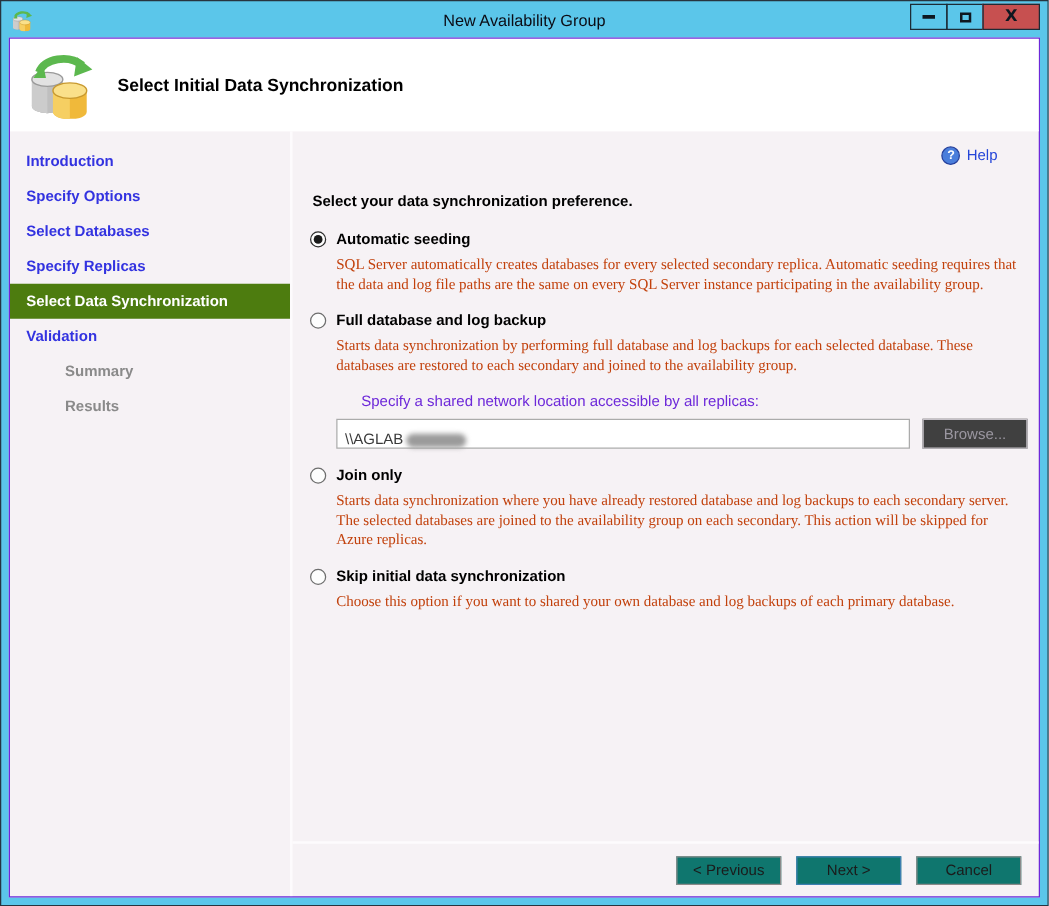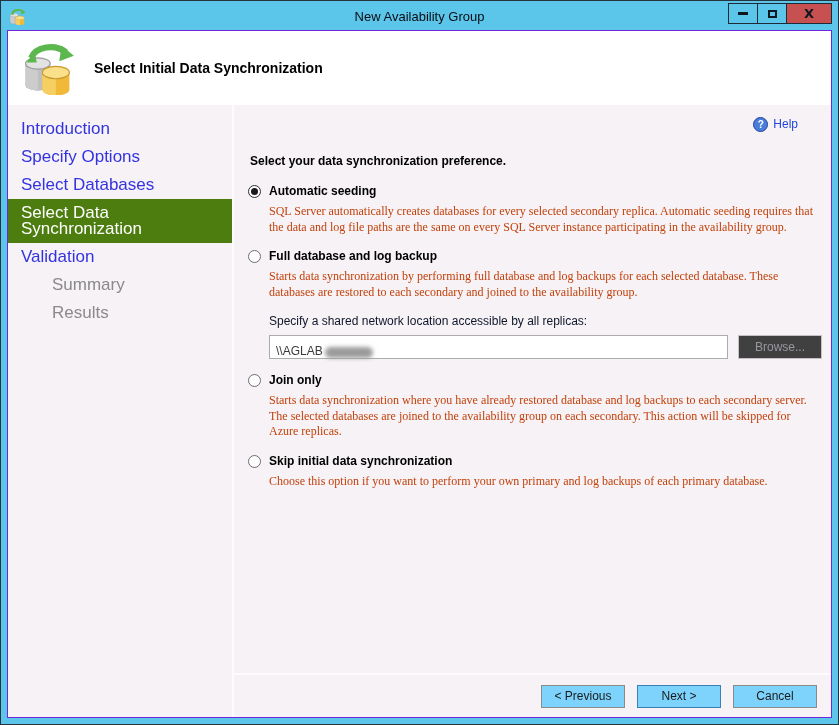--- a/index.html
+++ b/index.html
@@ -52,21 +52,21 @@
   }
   .wizard-header .big-icon { margin-left: 13px; width: 54px; height: 54px; flex: 0 0 auto; }
   .wizard-header h1 { font-size: 14px; font-weight: bold; color: #000; margin-left: 19px; }
 
   
   .main-row { flex: 1; display: flex; min-height: 0; }
 
   
   .sidebar { width: 224px; flex: 0 0 auto; padding-top: 10px; }
   .side-item {
-    font-size: 17px; padding: 6px 0 6px 13px; cursor: pointer; line-height: 16px;
+    font-size: 12px; padding: 6px 0 6px 13px; cursor: pointer; line-height: 16px; font-weight: bold;
   }
   .side-item.link { color: #3333E0; }
   .side-item.selected { background: #4d7c0f; color: #ffffff; cursor: default; }
   .side-item.disabled { color: #8a8a8a; cursor: default; padding-left: 44px; }
 
   .v-divider { width: 2px; background: #fdfbfd; flex: 0 0 auto; }
 
   
   .right-col { flex: 1; display: flex; flex-direction: column; min-width: 0; }
   .content { flex: 1; padding: 9px 9px 0 14px; overflow: hidden; }
@@ -95,33 +95,33 @@
     content: ""; position: absolute; left: 2px; top: 2px; width: 7px; height: 7px;
     border-radius: 50%; background: #1a1a1a;
   }
   .option-label { font-size: 12px; font-weight: bold; color: #000; cursor: pointer; }
   .option-desc {
     font-size: 12px; color: #c2410c; line-height: 15.5px;
     margin: 6px 0 0 21px; max-width: 545px; font-family: Liberation Serif, serif;
   }
 
   .share-block { margin: 14px 0 0 21px; }
-  .share-label { font-size: 12px; color: #0f172a; margin-bottom: 7px; }
+  .share-label { font-size: 12px; color: #6d28d9; margin-bottom: 7px; margin-left: 20px; }
   .share-row { display: flex; align-items: center; }
   .textbox {
     flex: 1; height: 24px; background: #fff; border: 1px solid #ababab;
     display: flex; align-items: flex-end; padding-left: 6px; font-size: 12px; color: #3a3a3a;
     max-width: 471px;
   }
   .redacted {
     display: inline-block; width: 48px; height: 11px; margin-left: 2px;
     background: #9b9b9b; border-radius: 6px; filter: blur(2px);
   }
   .btn {
-    font-size: 12px; color: #1b1b1b; background: #7dd3fc; border: 1px solid #8a8a8a;
+    font-size: 12px; color: #1b1b1b; background: #0f766e; border: 1px solid #8a8a8a;
     height: 24px; min-width: 84px; padding: 0 10px; cursor: pointer;
   }
   .btn.disabled {
     color: #9a96a0; background: #404040; border-color: #c5c1c7; cursor: default;
     margin-left: 10px;
   }
 
   
   .footer {
     flex: 0 0 auto; border-top: 2px solid #fdfbfd; height: 44px;
@@ -178,20 +178,21 @@
           <use href="#db-sync-icon"></use>
         </svg>
       <h1>Select Initial Data Synchronization</h1>
     </div>
 
     <div class="main-row">
       <div class="sidebar">
         <div class="side-item link">Introduction</div>
         <div class="side-item link">Specify Options</div>
         <div class="side-item link">Select Databases</div>
+        <div class="side-item link">Specify Replicas</div>
         <div class="side-item selected">Select Data Synchronization</div>
         <div class="side-item link">Validation</div>
         <div class="side-item disabled">Summary</div>
         <div class="side-item disabled">Results</div>
       </div>
 
       <div class="v-divider"></div>
 
       <div class="right-col">
         <div class="content">
@@ -237,21 +238,21 @@
               <span class="option-label">Join only</span>
             </div>
             <div class="option-desc">Starts data synchronization where you have already restored database and log backups to each secondary server. The selected databases are joined to the availability group on each secondary. This action will be skipped for Azure replicas.</div>
           </div>
 
           <div class="option">
             <div class="option-head">
               <span class="radio"></span>
               <span class="option-label">Skip initial data synchronization</span>
             </div>
-            <div class="option-desc">Choose this option if you want to perform your own primary and log backups of each primary database.</div>
+            <div class="option-desc">Choose this option if you want to shared your own database and log backups of each primary database.</div>
           </div>
 
         </div>
 
         <div class="footer">
           <button class="btn">&lt; Previous</button>
           <button class="btn default">Next &gt;</button>
           <button class="btn">Cancel</button>
         </div>
       </div>

